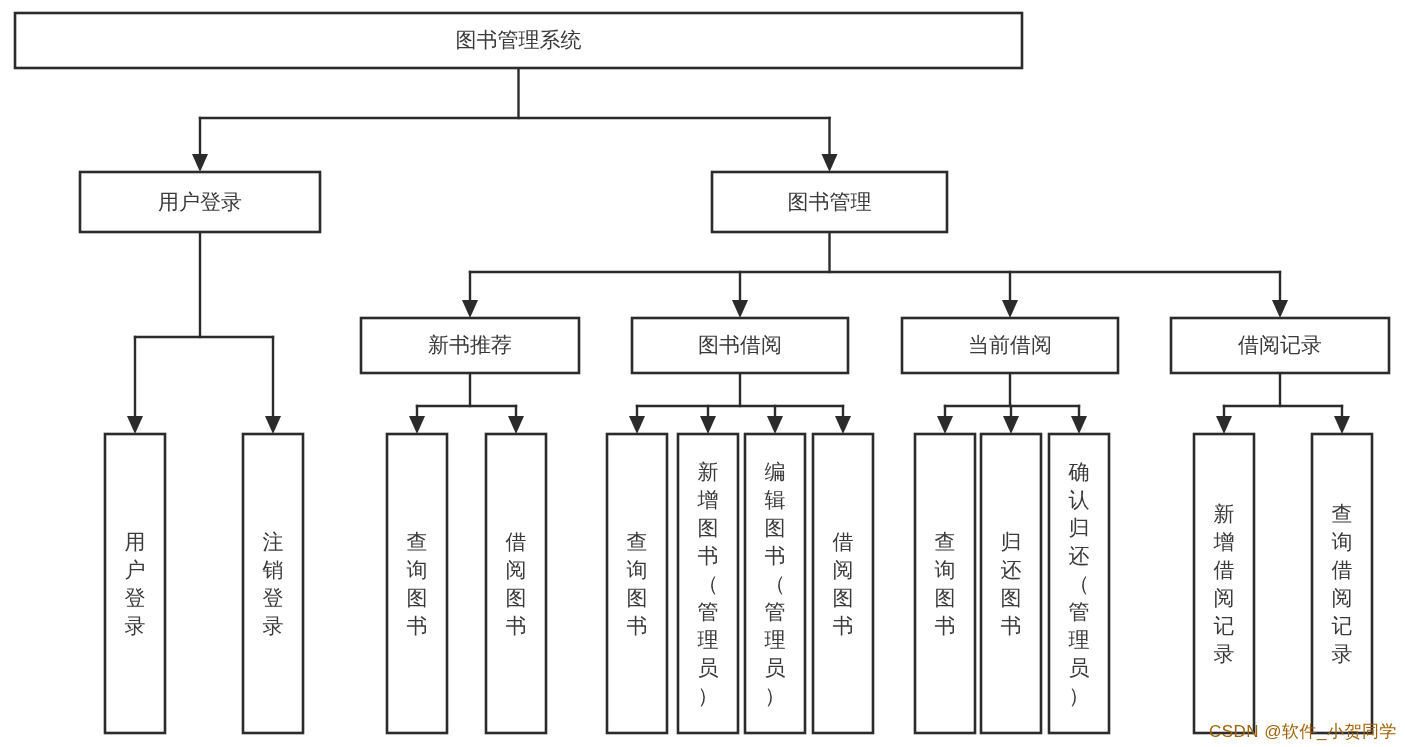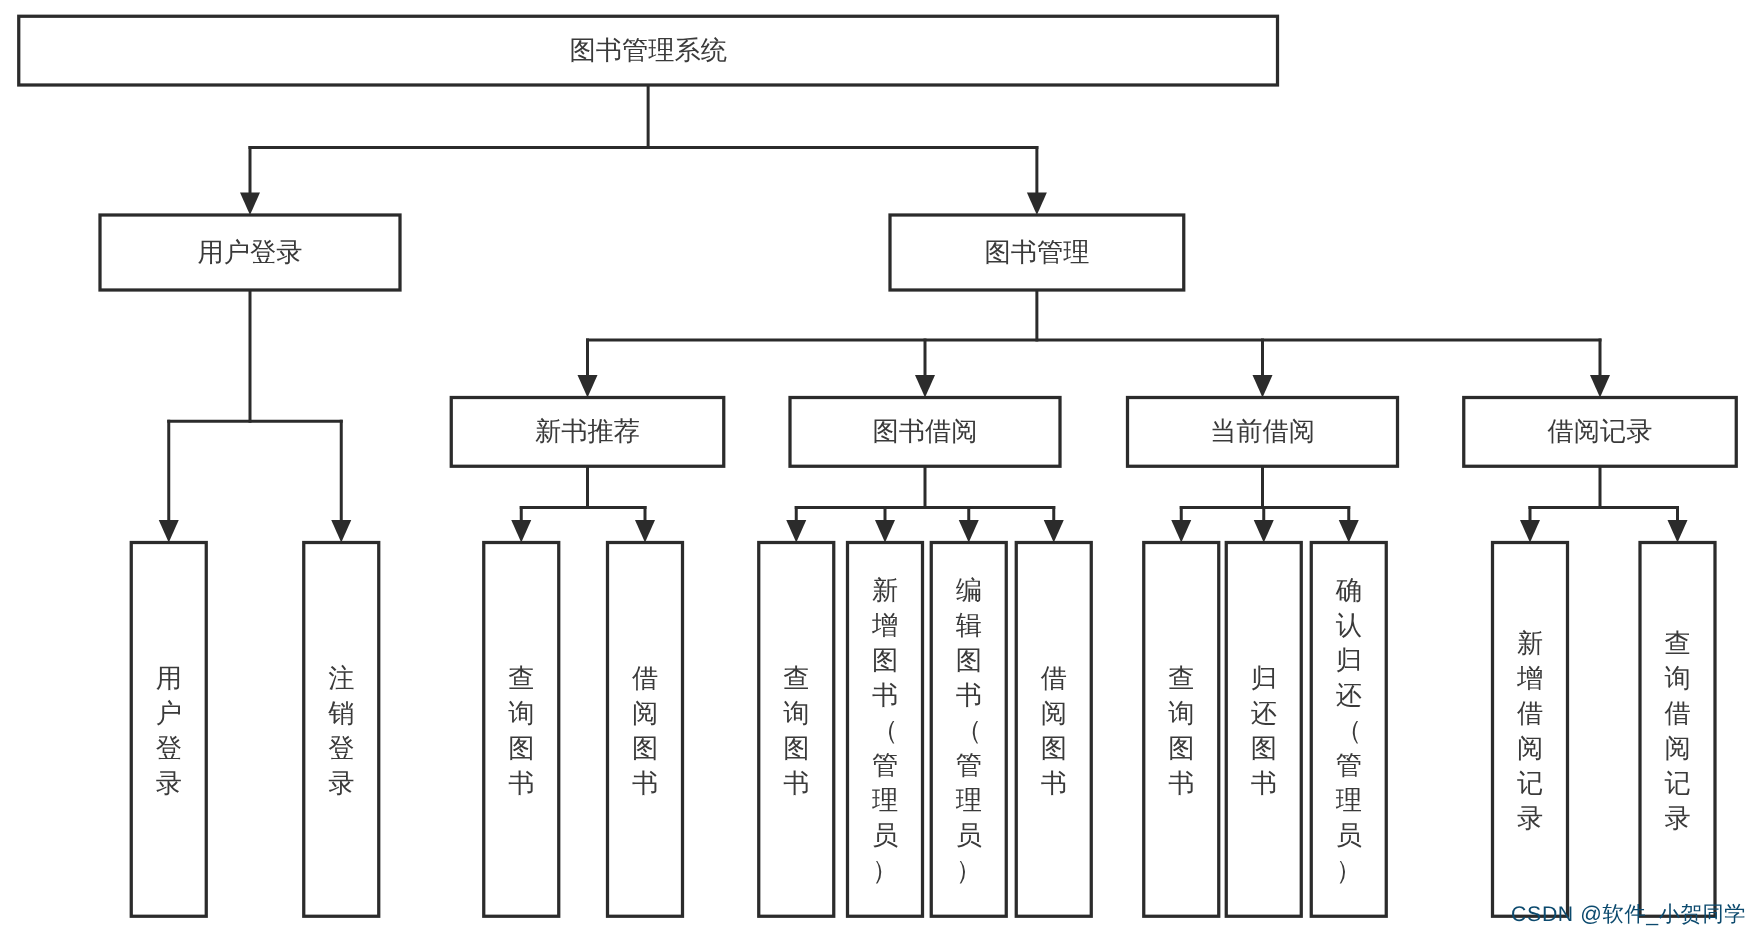--- a/index.html
+++ b/index.html
@@ -55,21 +55,21 @@
     font-size: 21px;
     fill: #3a3a3a;
     text-anchor: middle;
   }
   .watermark-text {
     position: absolute;
     right: 8px;
     bottom: 4px;
     font-family: "Liberation Sans", "DejaVu Sans", sans-serif;
     font-size: 17px;
-    color: #0c4a6e;
+    color: #a16207;
     white-space: nowrap;
     letter-spacing: 0.5px;
     user-select: none;
   }
 </style>
 </head>
 <body>
 
 <div id="diagram-root">
   <svg id="chart-svg" viewBox="0 0 1405 747">

